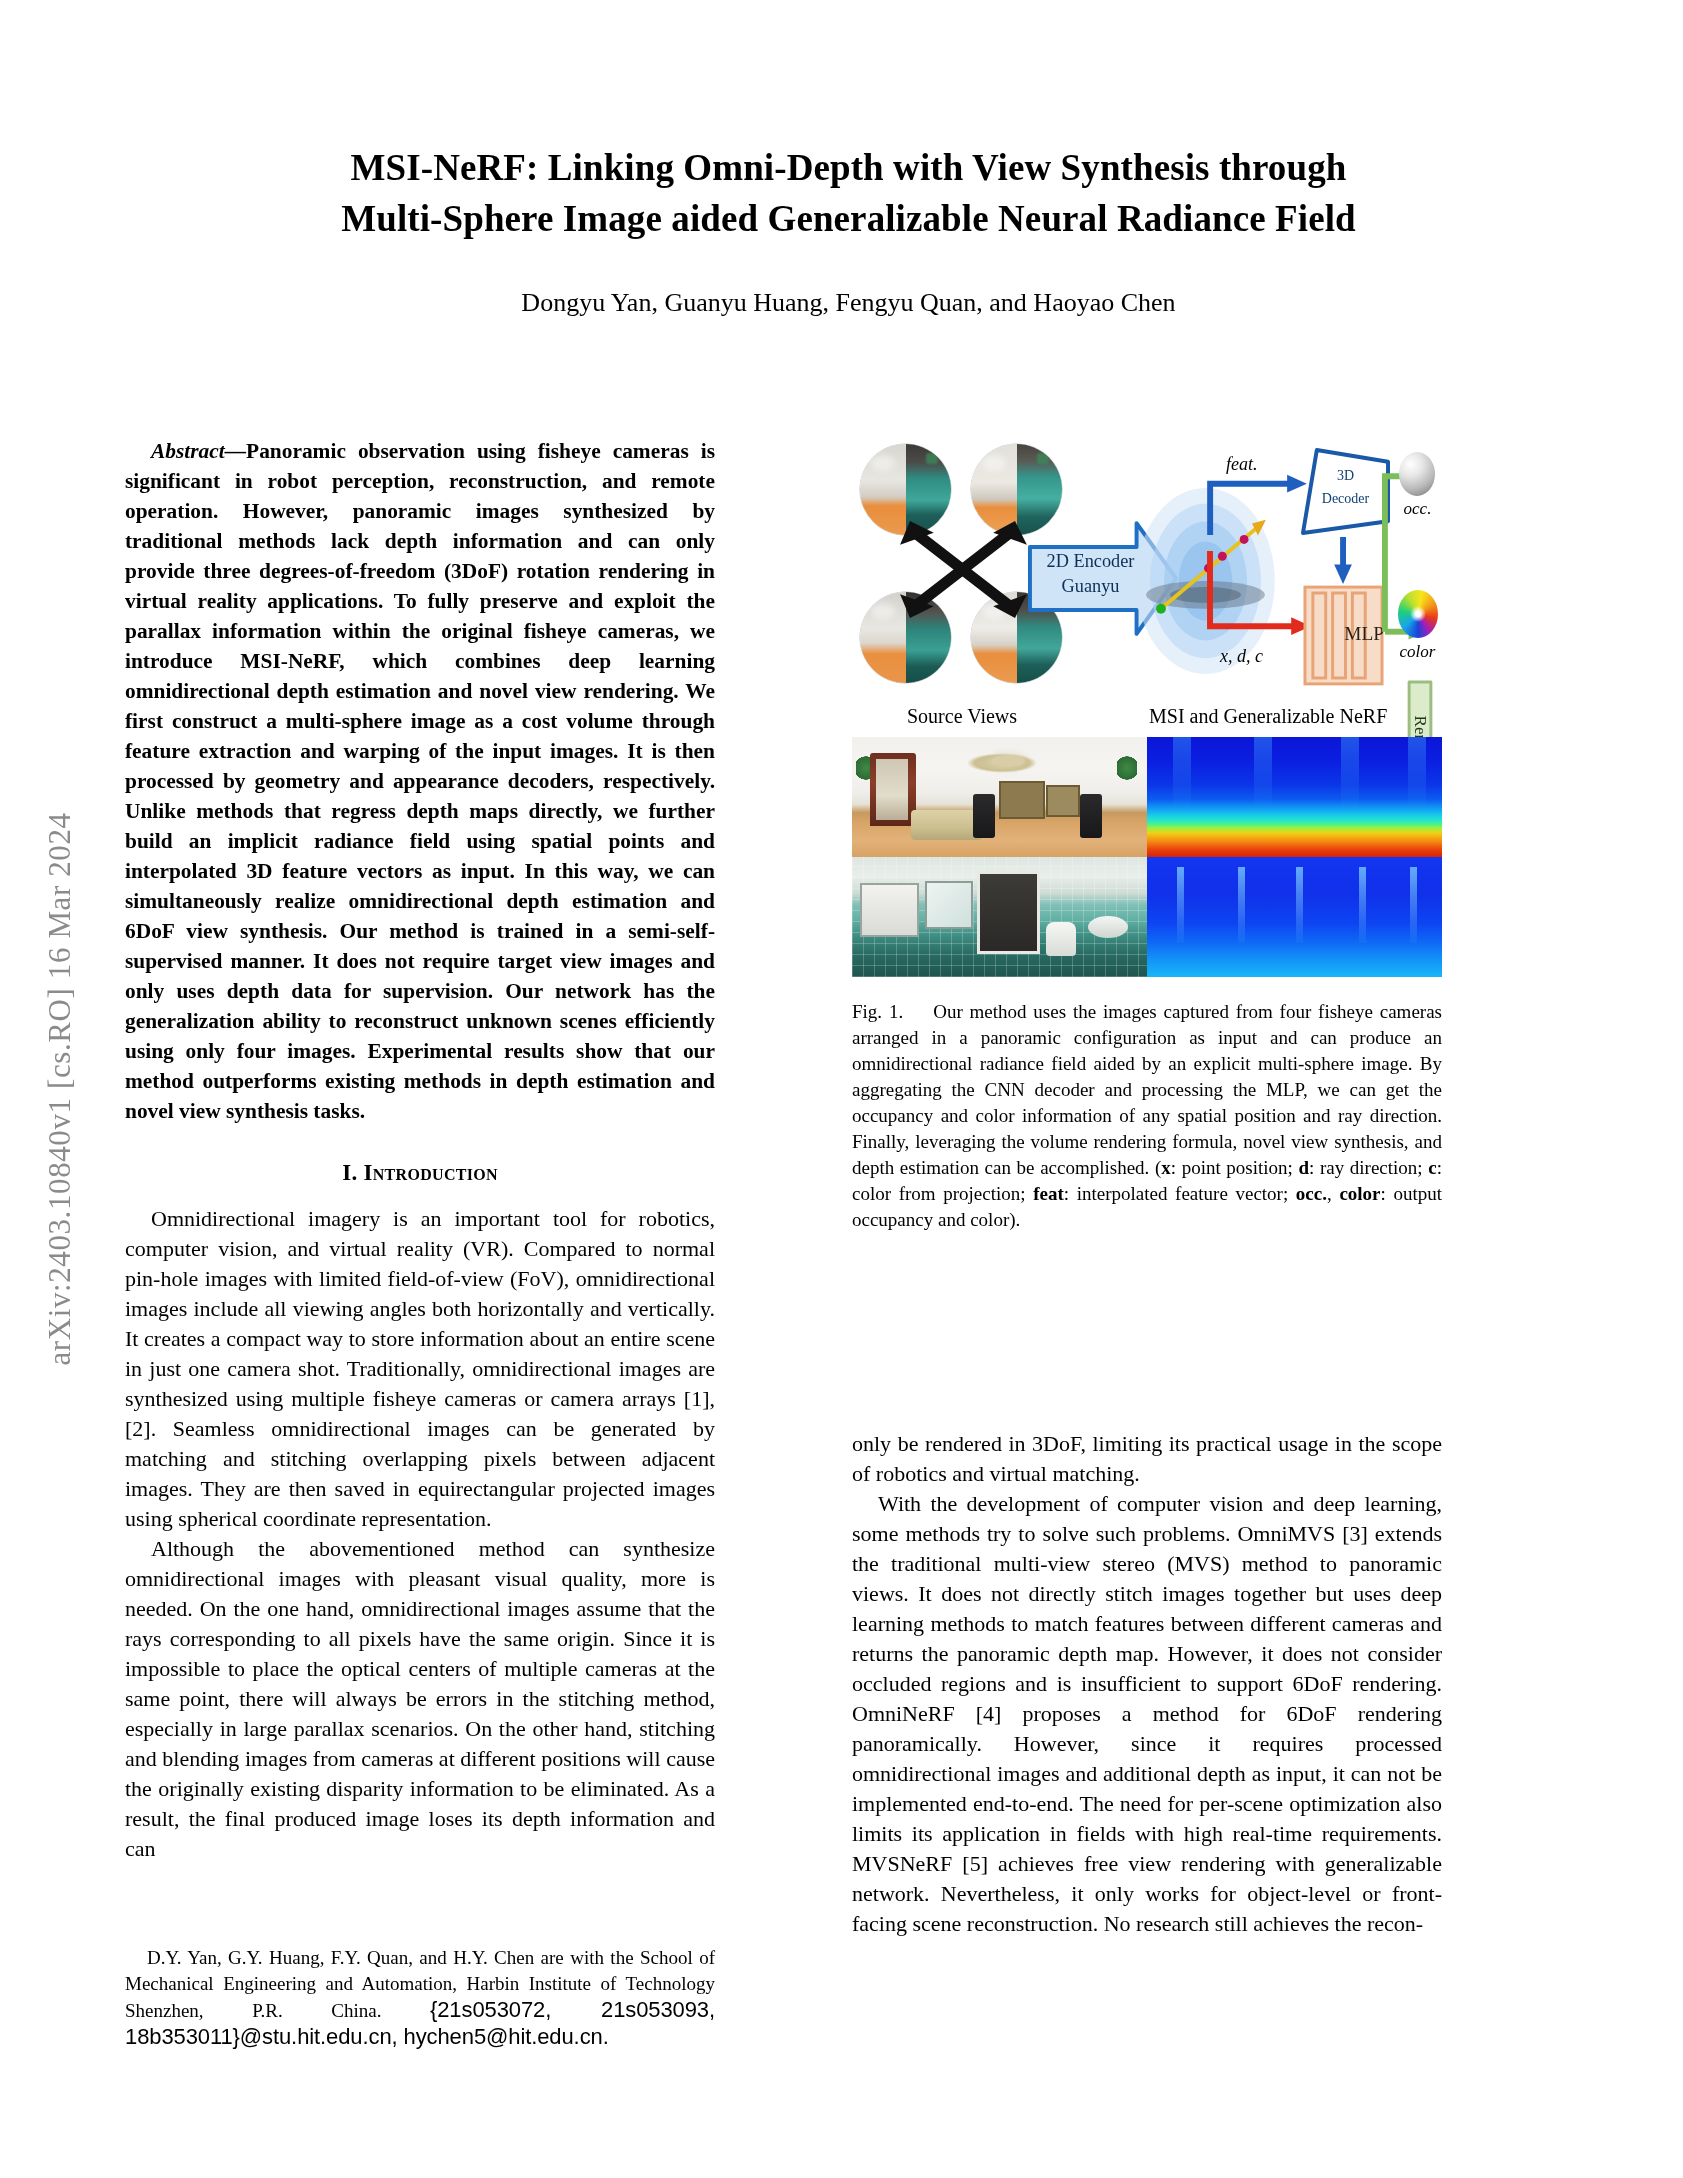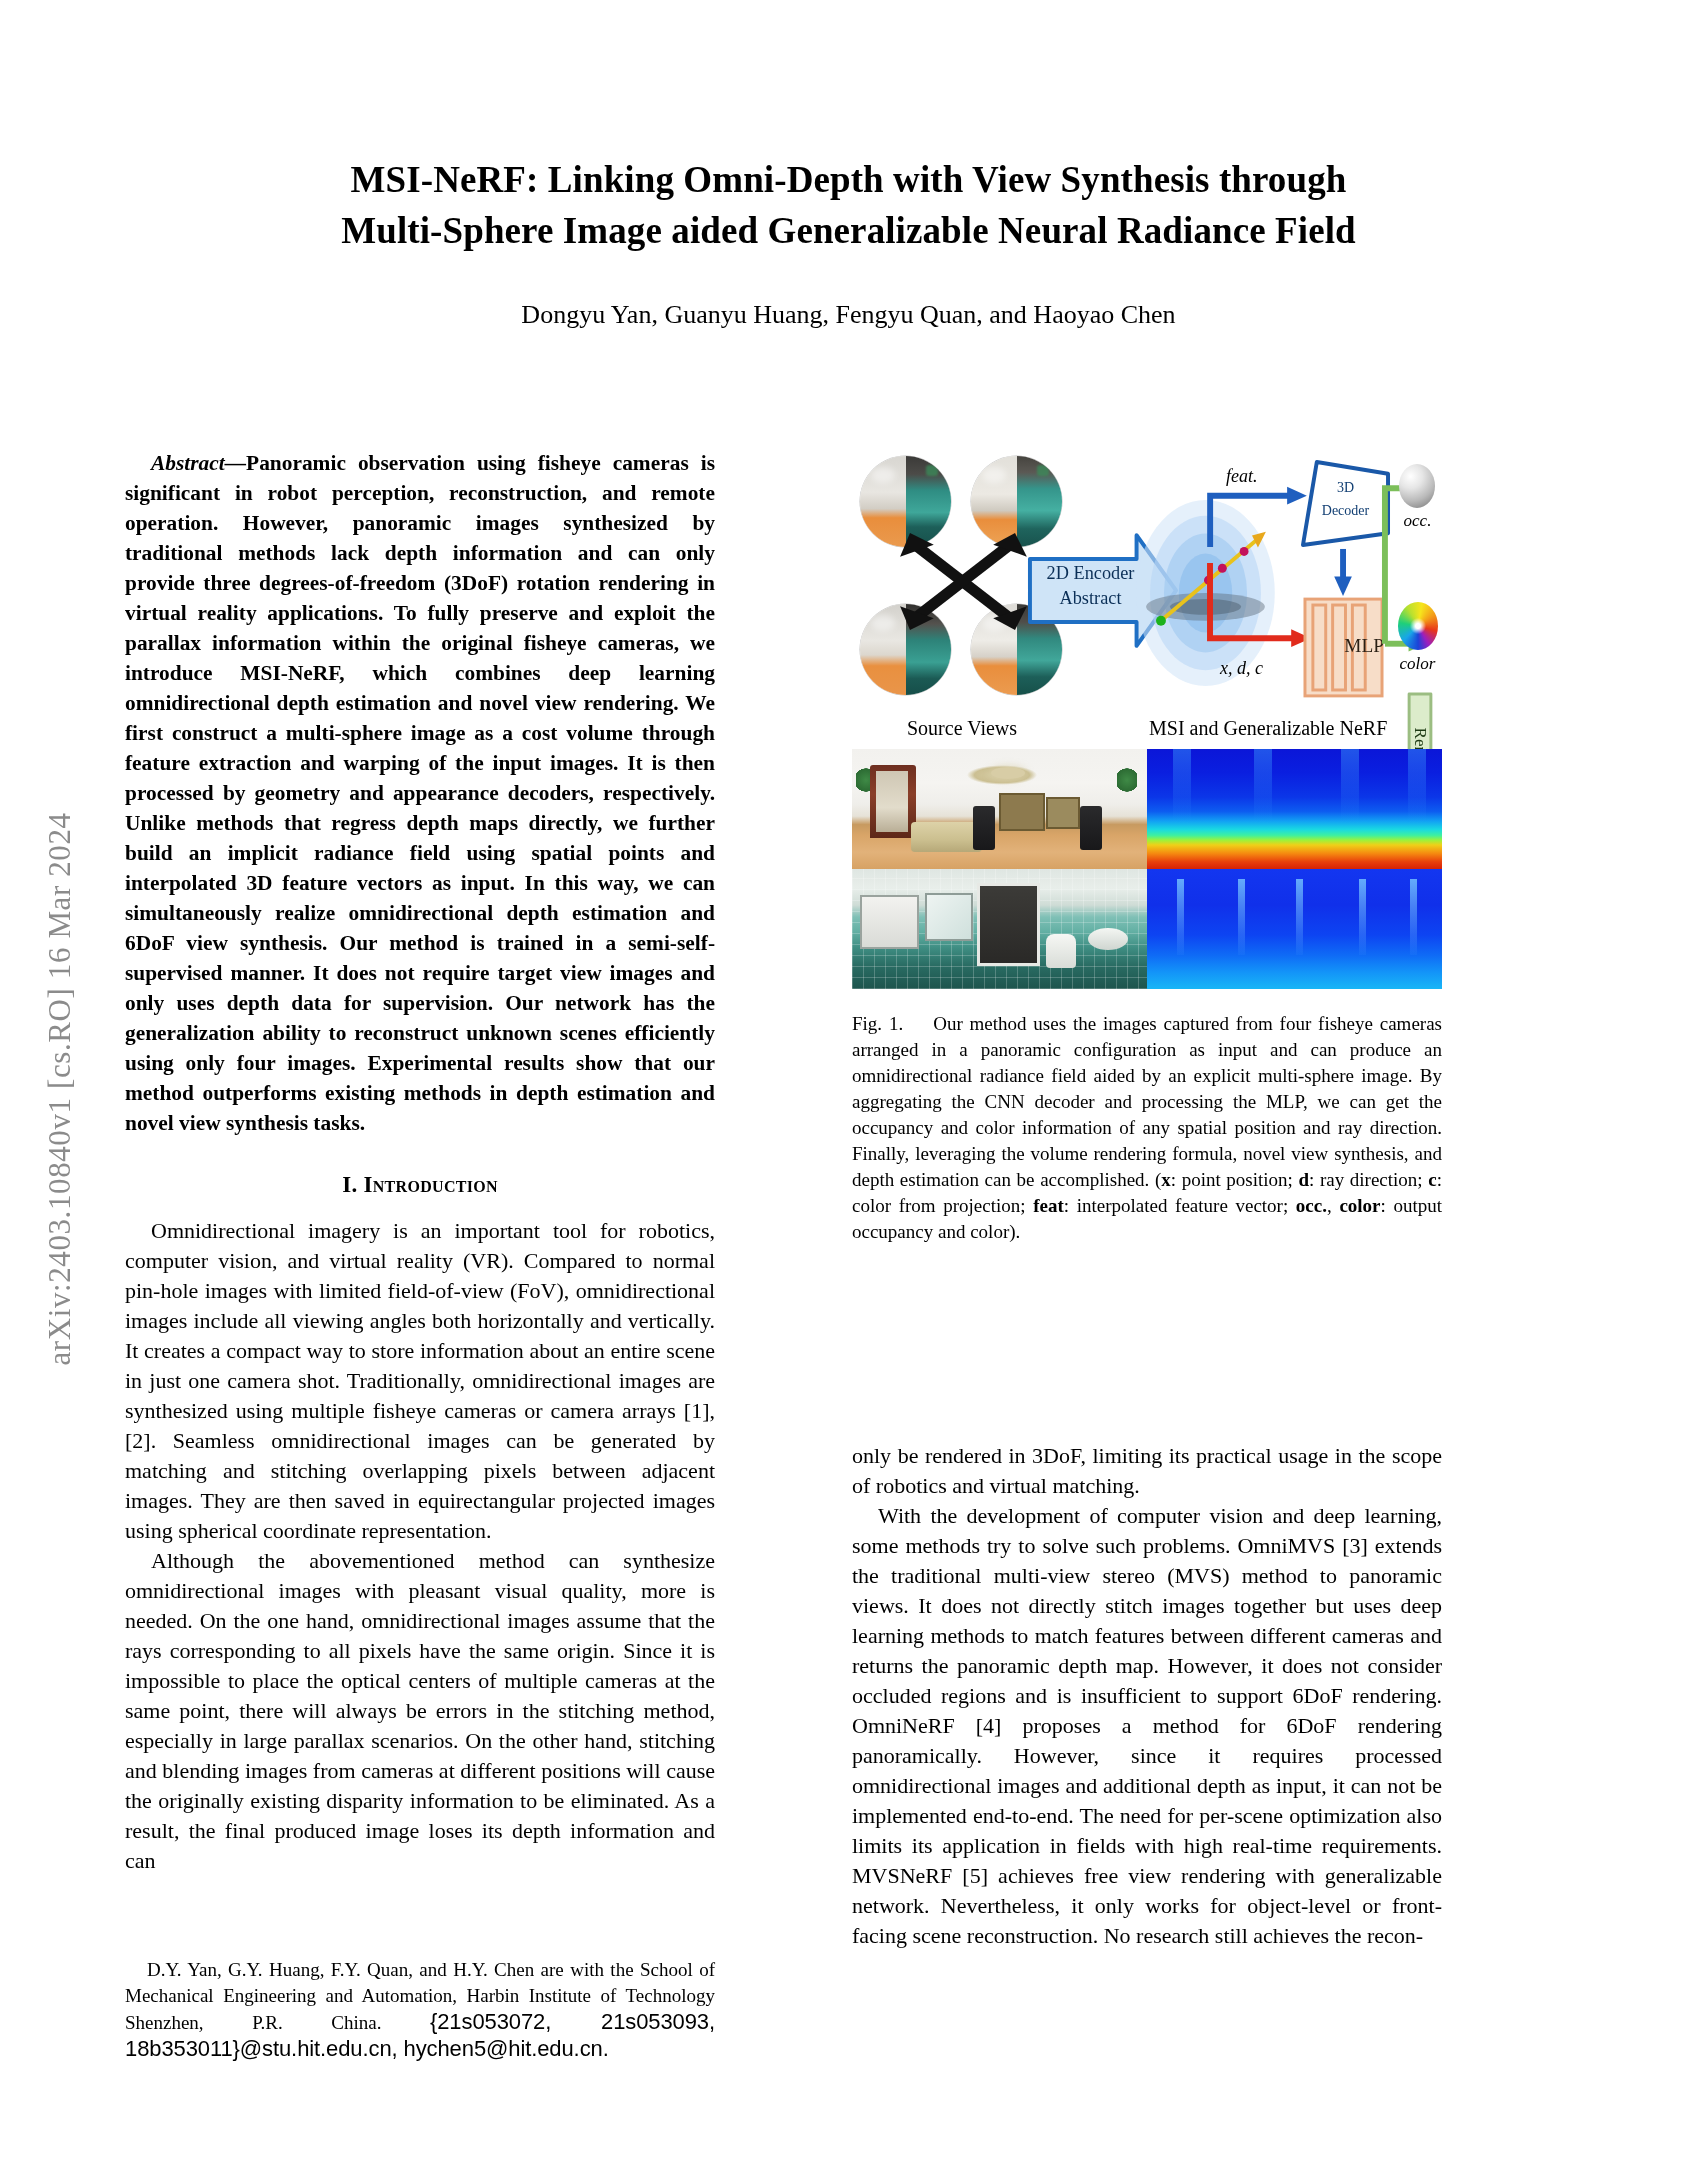--- a/index.html
+++ b/index.html
@@ -34,21 +34,21 @@
     font-family: "Liberation Serif", "DejaVu Serif", serif;
     font-size: 31px;
     letter-spacing: 0.6px;
     color: #8b8b8b;
   }
 
   
   #page {
     position: absolute;
     left: 117px;
-    top: 12px;
+    top: 0;
     width: 1463px;
     height: 2034px;
   }
 
   #paper-title {
     margin: 0;
     padding: 142px 42px 0 42px;
     text-align: center;
     font-family: "Liberation Serif", "DejaVu Serif", serif;
     font-size: 37px;
@@ -675,21 +675,21 @@
             <polygon points="126,104 104,92 138,80"></polygon>
           </g>
         </svg>
 
         <svg class="enc-arrow" viewBox="0 0 156 124">
           <path d="M4 30 L112 30 L112 6 L152 62 L112 118 L112 94 L4 94 Z" fill="#cfe4f7" stroke="#1f6fc4" stroke-width="4" stroke-linejoin="round"></path>
         </svg>
         <div class="enc-arrow" style="pointer-events:none">
           <div class="enc-label">
             <div>2D Encoder</div>
-            <div>Abstract</div>
+            <div>Guanyu</div>
           </div>
         </div>
 
         <svg class="msi-sphere" viewBox="0 0 142 196">
           <ellipse cx="71" cy="98" rx="70" ry="94" fill="#cfe3f8" opacity="0.55"></ellipse>
           <ellipse cx="71" cy="98" rx="56" ry="78" fill="#b7d6f5" opacity="0.55"></ellipse>
           <ellipse cx="71" cy="98" rx="42" ry="60" fill="#9fc8f0" opacity="0.6"></ellipse>
           <ellipse cx="71" cy="98" rx="27" ry="40" fill="#8bbcec" opacity="0.6"></ellipse>
           <ellipse cx="71" cy="112" rx="60" ry="14" fill="#5f6d7a" opacity="0.45"></ellipse>
           <ellipse cx="71" cy="112" rx="36" ry="8" fill="#42505c" opacity="0.4"></ellipse>

